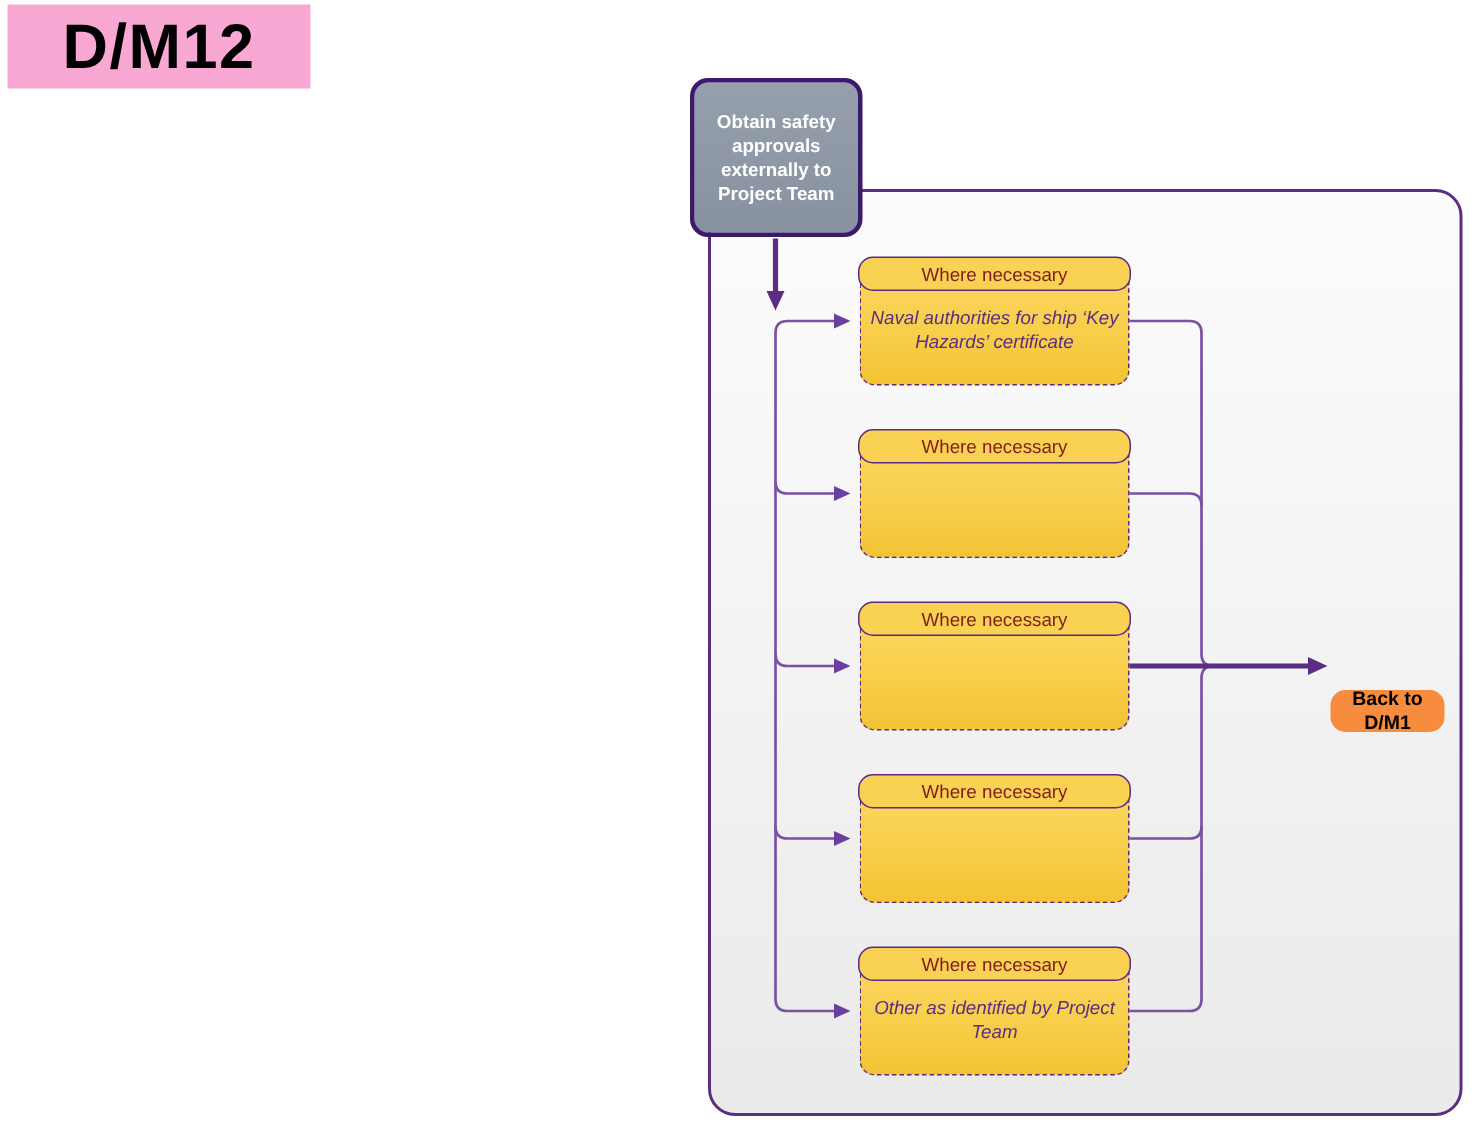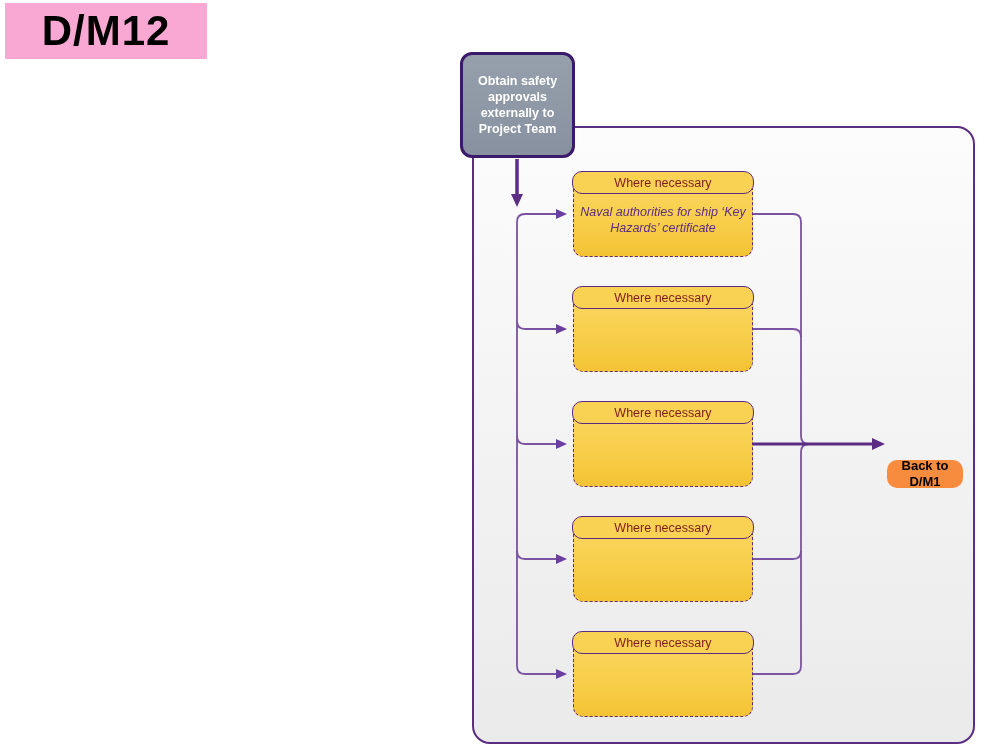--- a/index.html
+++ b/index.html
@@ -80,20 +80,21 @@
   <div class="card-header">Where necessary</div>
 </div>
 <div class="card card3">
   <div class="card-header">Where necessary</div>
 </div>
 <div class="card card4">
   <div class="card-header">Where necessary</div>
 </div>
 <div class="card card5">
   <div class="card-header">Where necessary</div>
+  <div class="card-body">Other as identified by Project Team</div>
 </div>
 
 <div class="start-node">
   <span>Obtain safety approvals externally to Project Team</span>
 </div>
 
 <div class="end-node">
   <span class="lbl">Back to D/M1</span>
 </div>
 

